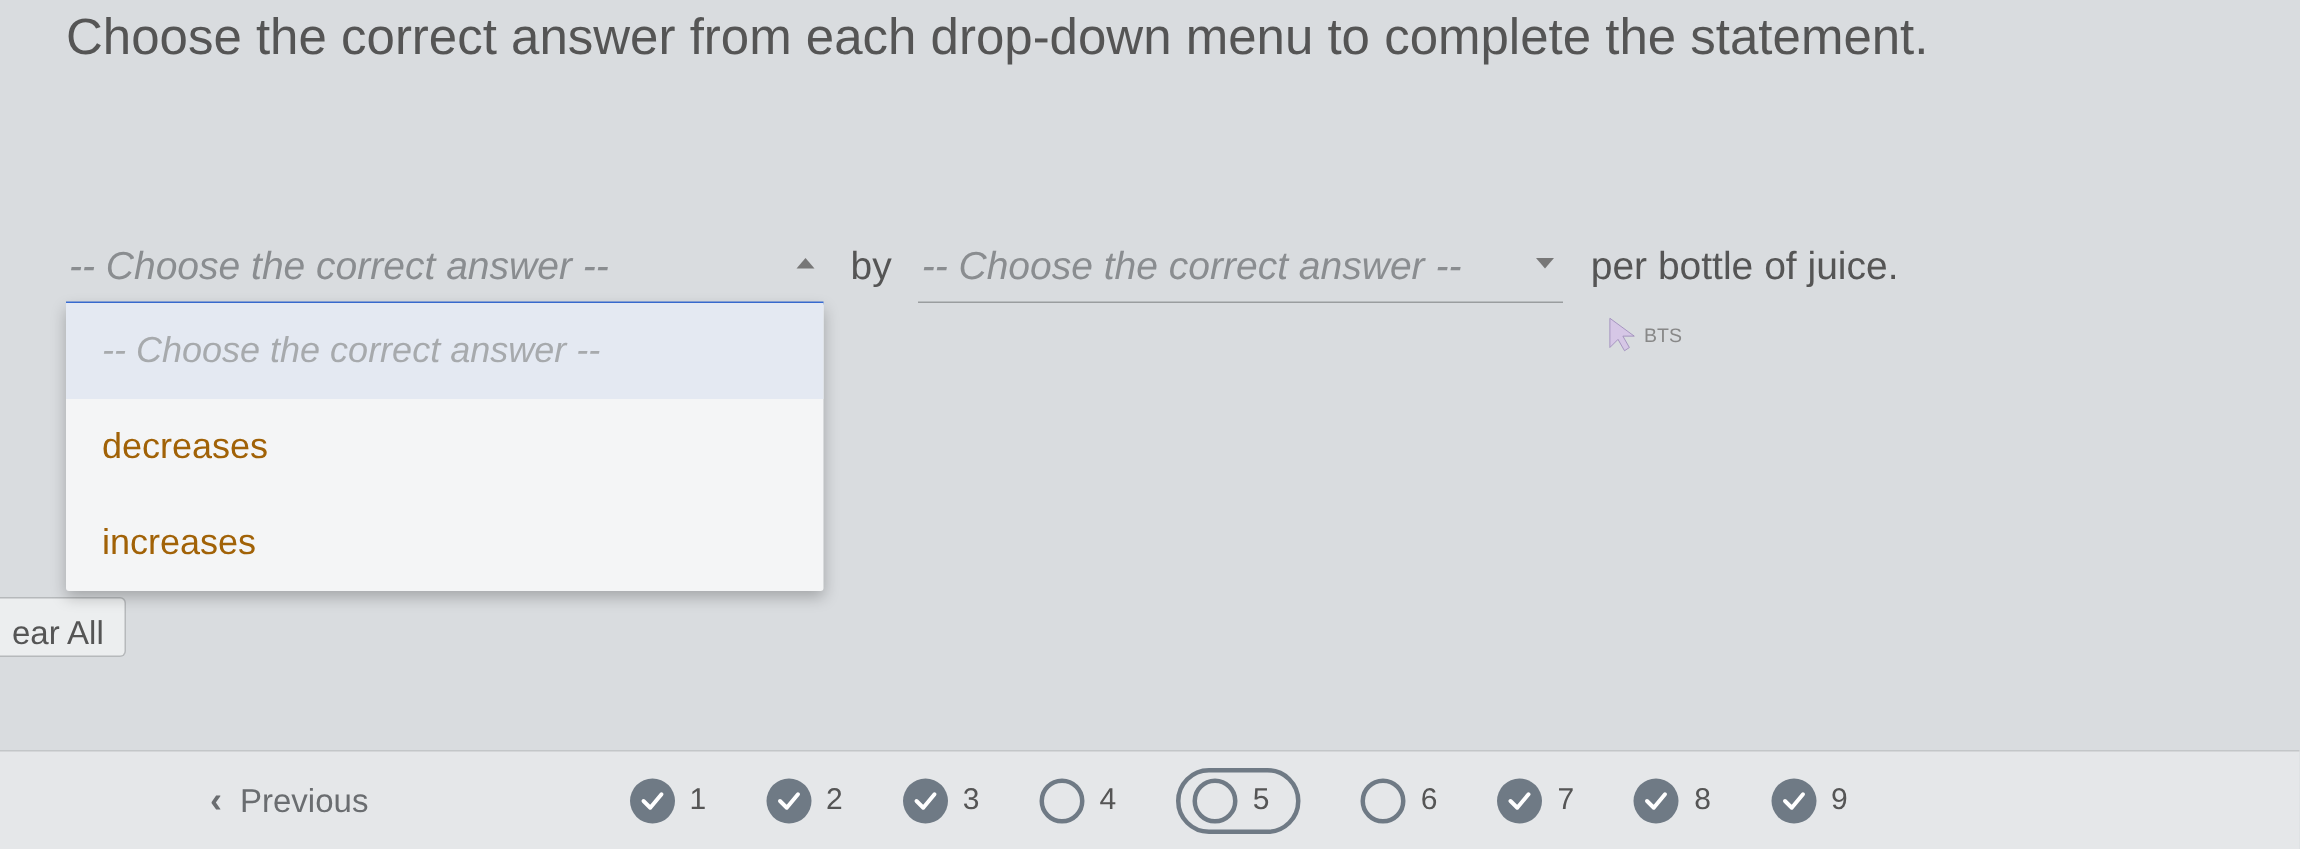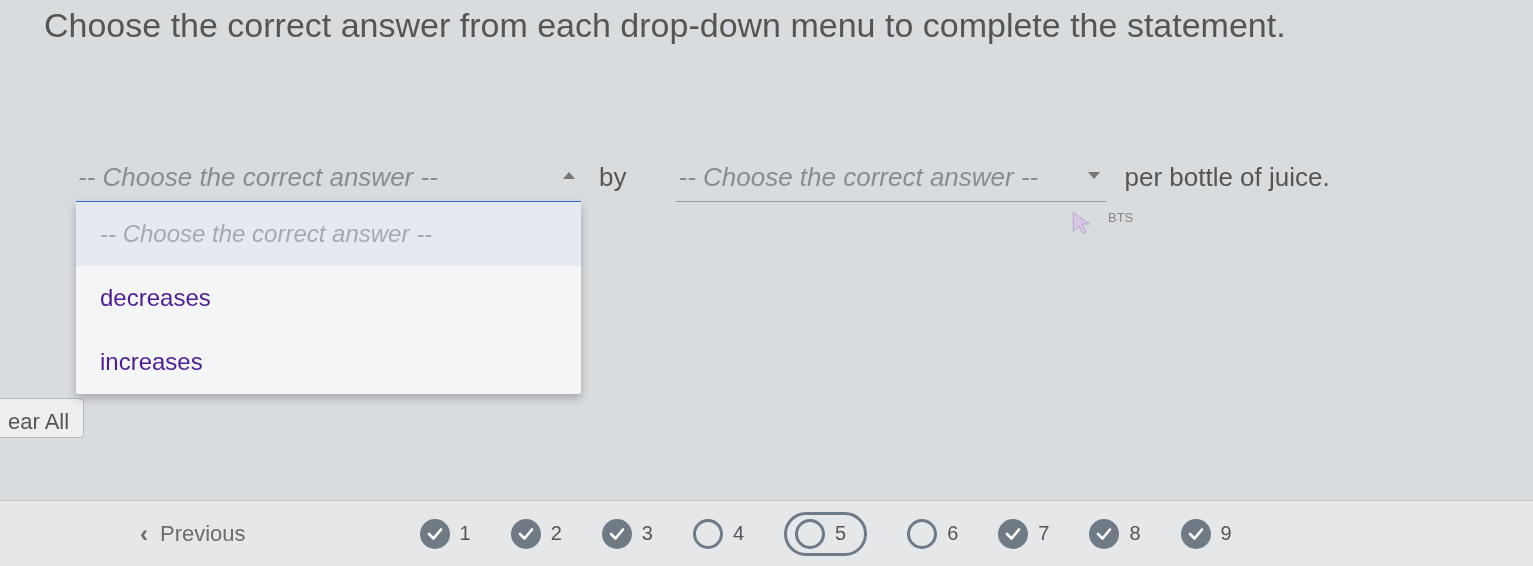--- a/index.html
+++ b/index.html
@@ -26,21 +26,20 @@
     display: flex;
     align-items: baseline;
     font-size: 26px;
     color: #555;
     gap: 18px;
   }
   .dropdown {
     position: relative;
     display: inline-block;
     min-width: 505px;
-    margin-left: 32px;
   }
   .dropdown .dd-label {
     font-style: italic;
     color: #8a8d90;
     border-bottom: 2px solid #3a6fd8;
     padding: 4px 28px 8px 2px;
     display: inline-block;
     width: 100%;
     cursor: pointer;
     position: relative;
@@ -67,21 +66,21 @@
     left: 0;
     width: 100%;
     background: #f4f5f6;
     box-shadow: 0 4px 10px rgba(0,0,0,0.25);
     border-radius: 2px;
     z-index: 5;
   }
   .dd-item {
     padding: 18px 24px;
     font-size: 24px;
-    color: #4c1d95;
+    color: #a16207;
     cursor: pointer;
   }
   .dd-item.placeholder {
     font-style: italic;
     color: #a7aaad;
     background: #e4e9f2;
   }
   .clear-all {
     position: absolute;
     left: 0;
@@ -95,21 +94,22 @@
     color: #555;
     cursor: pointer;
   }
   .cursor-decor {
     position: absolute;
     top: 210px;
     left: 1070px;
     font-size: 13px;
     color: #888;
     display: flex;
-    gap: 12px;
+    align-items: center;
+    gap: 0;
   }
   .cursor-decor svg { width: 26px; height: 26px; }
   .bottom-bar {
     position: absolute;
     bottom: 0;
     left: 0;
     width: 100%;
     height: 66px;
     background: #e5e7e9;
     border-top: 1px solid #c3c6c8;

